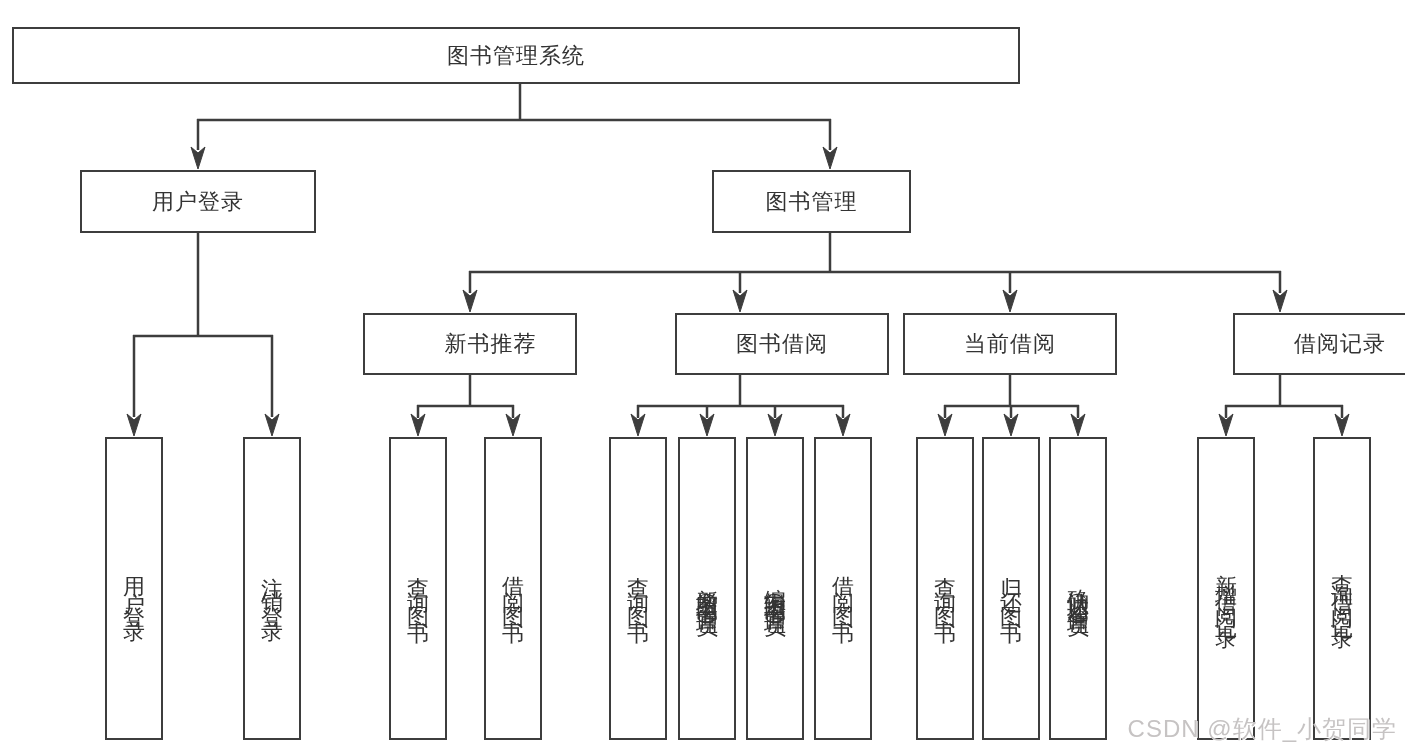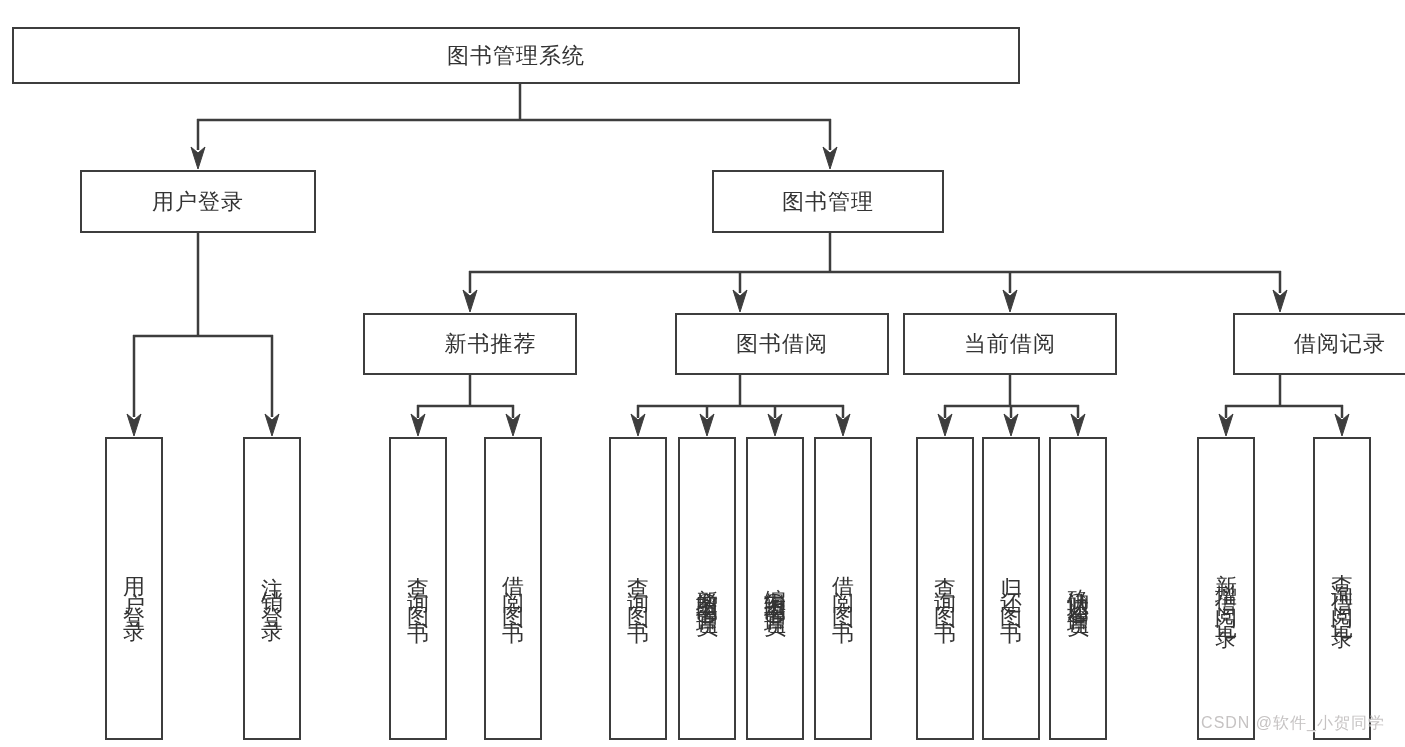--- a/index.html
+++ b/index.html
@@ -28,21 +28,21 @@
     color:var(--text);
     display:flex;align-items:center;justify-content:center;
     font-size:22px;
     letter-spacing:1px;
     white-space:nowrap;
   }
   
   #n-root{left:12px;top:13px;width:1008px;height:57px;margin-top:14px;}
   
   #n-userlogin{left:80px;top:170px;width:236px;height:63px;}
-  #n-bookmgmt{left:712px;top:170px;width:232px;height:63px;}
+  #n-bookmgmt{left:712px;top:170px;width:199px;height:63px;}
   
   .l3{top:313px;height:62px;width:214px;}
   #n-newbook{left:363px;padding-left:41px;}
   #n-borrowing{left:633px;margin-left:42px;}
   #n-current{left:903px;justify-content:center;}
   #n-records{left:1233px;}
   
   .leaf{top:437px;height:303px;width:58px;font-size:22px;}
   .leaf .vtext{
     writing-mode:vertical-rl;
@@ -60,22 +60,22 @@
   #f-addbook{left:678px;}
   #f-editbook{left:746px;}
   #f-borrow2{left:814px;}
   #f-query3{left:916px;}
   #f-return{left:982px;}
   #f-confirm{left:1049px;}
   #f-addrec{left:1197px;}
   #f-queryrec{left:1313px;}
   .watermark{
     position:absolute;
-    right:20px;top:713px;
-    font-size:16px;
+    right:8px;top:713px;
+    font-size:24px;
     color:var(--wm);
     letter-spacing:1px;
     text-shadow:1px 1px 0 #ffffff;
     white-space:nowrap;
   }
 </style>
 </head>
 <body>
 
 <div class="canvas">

